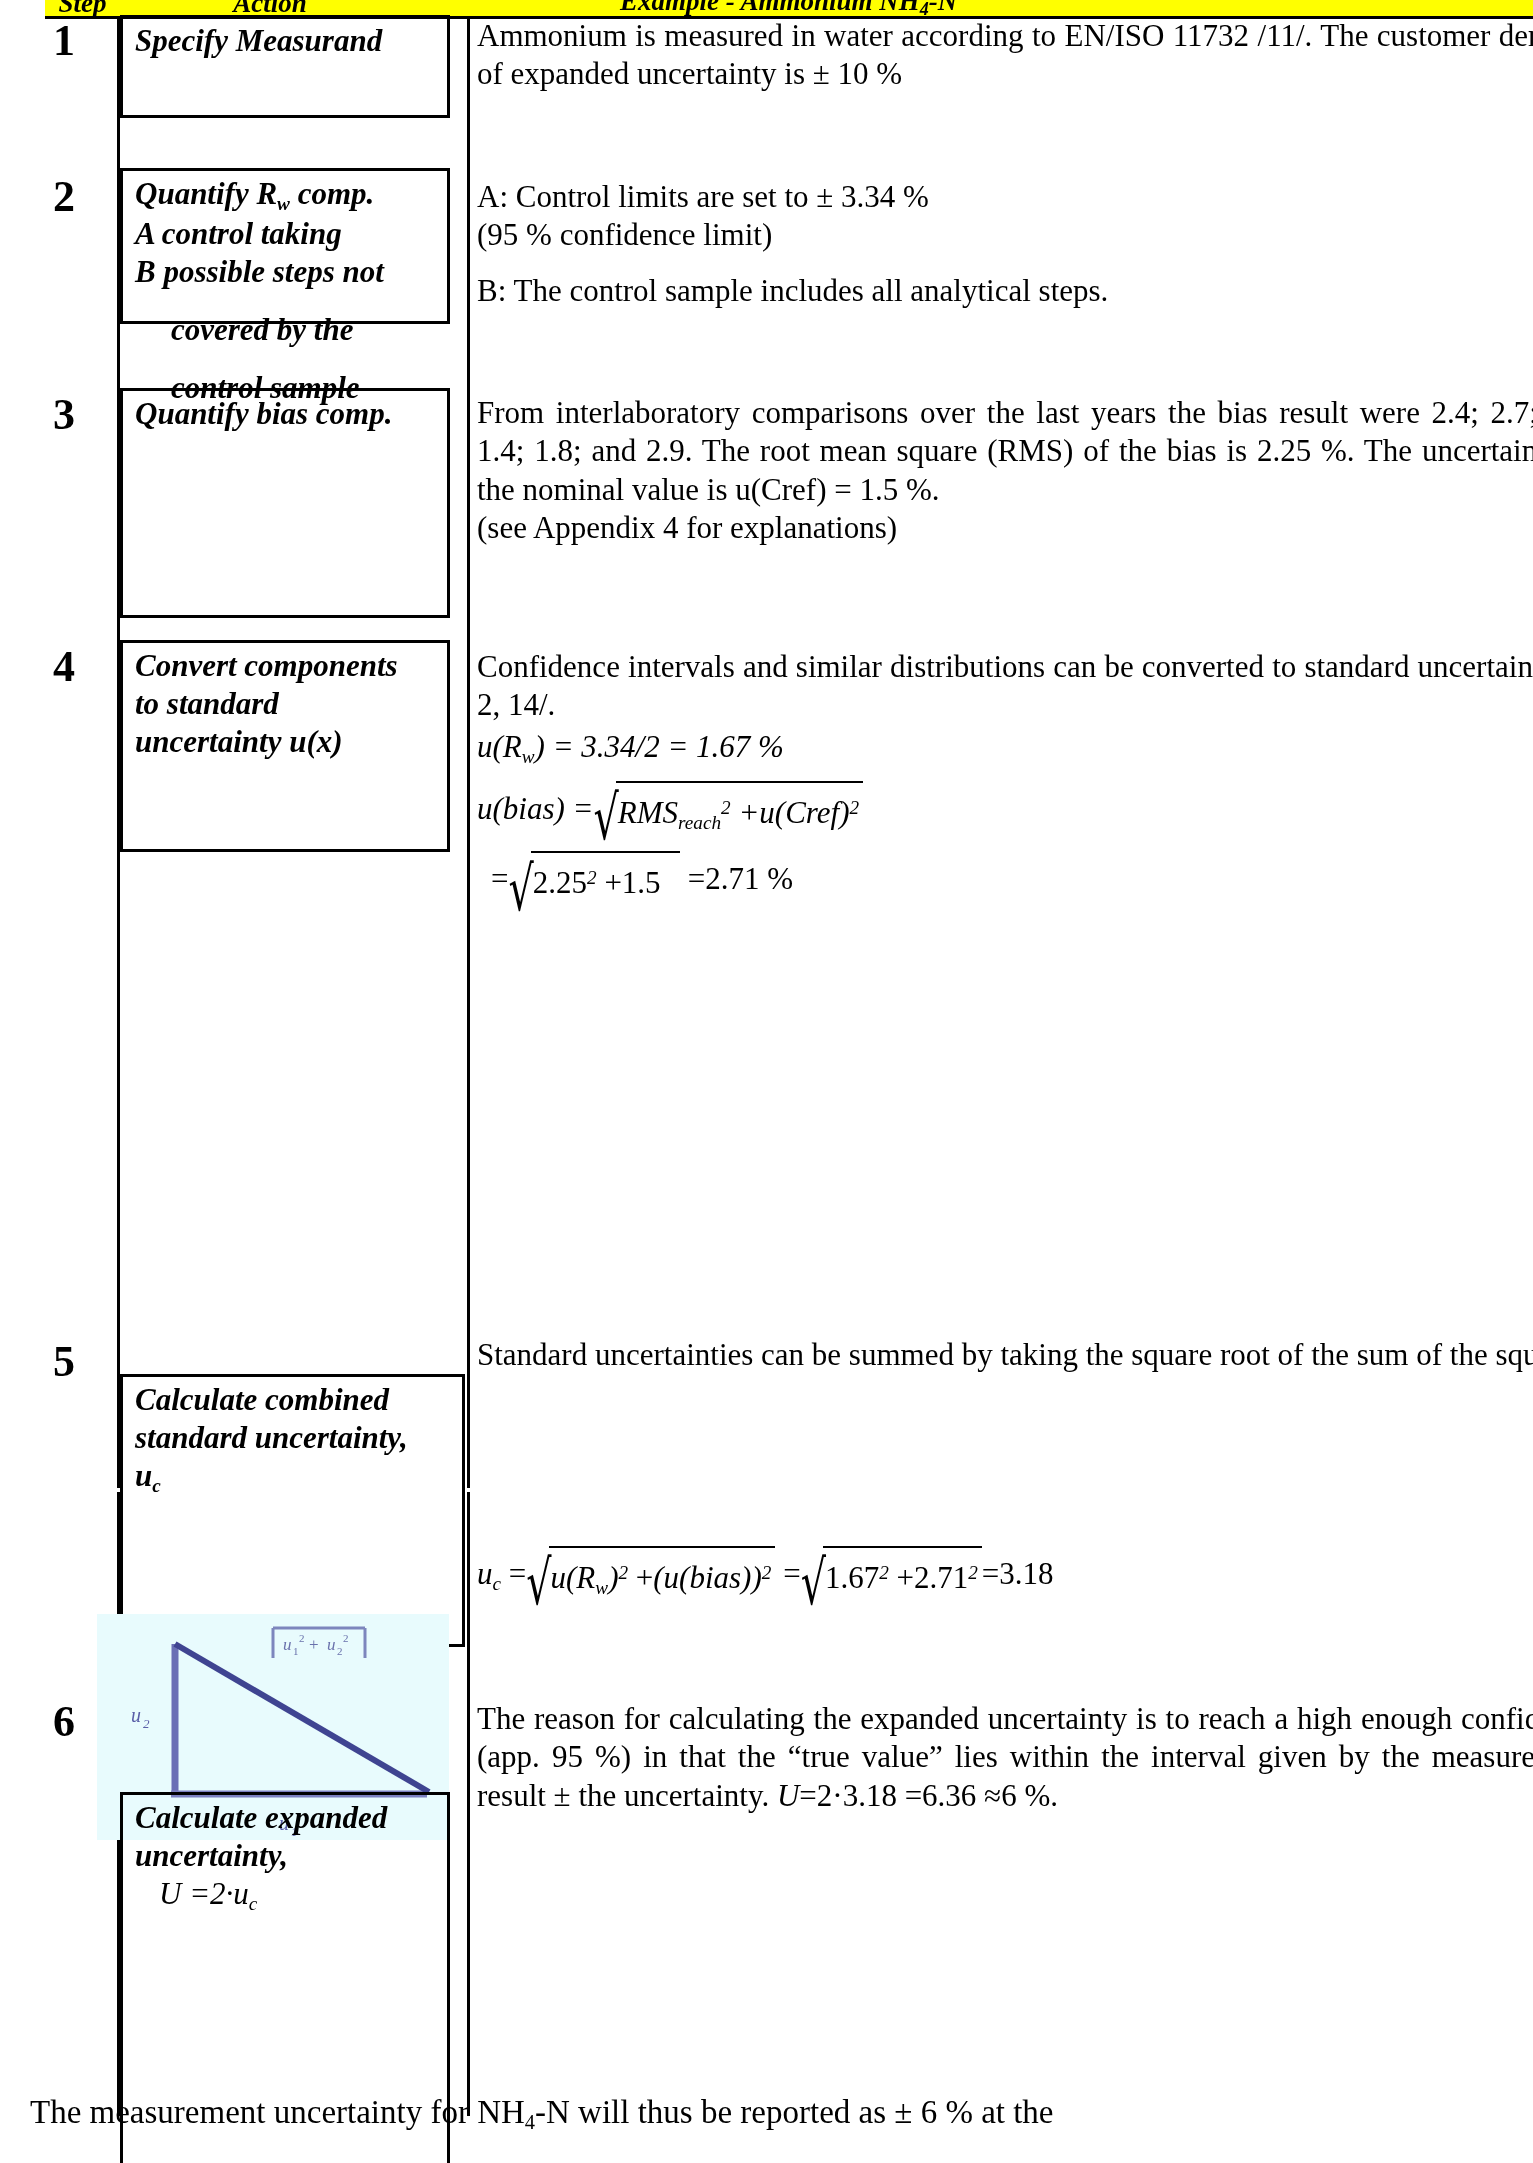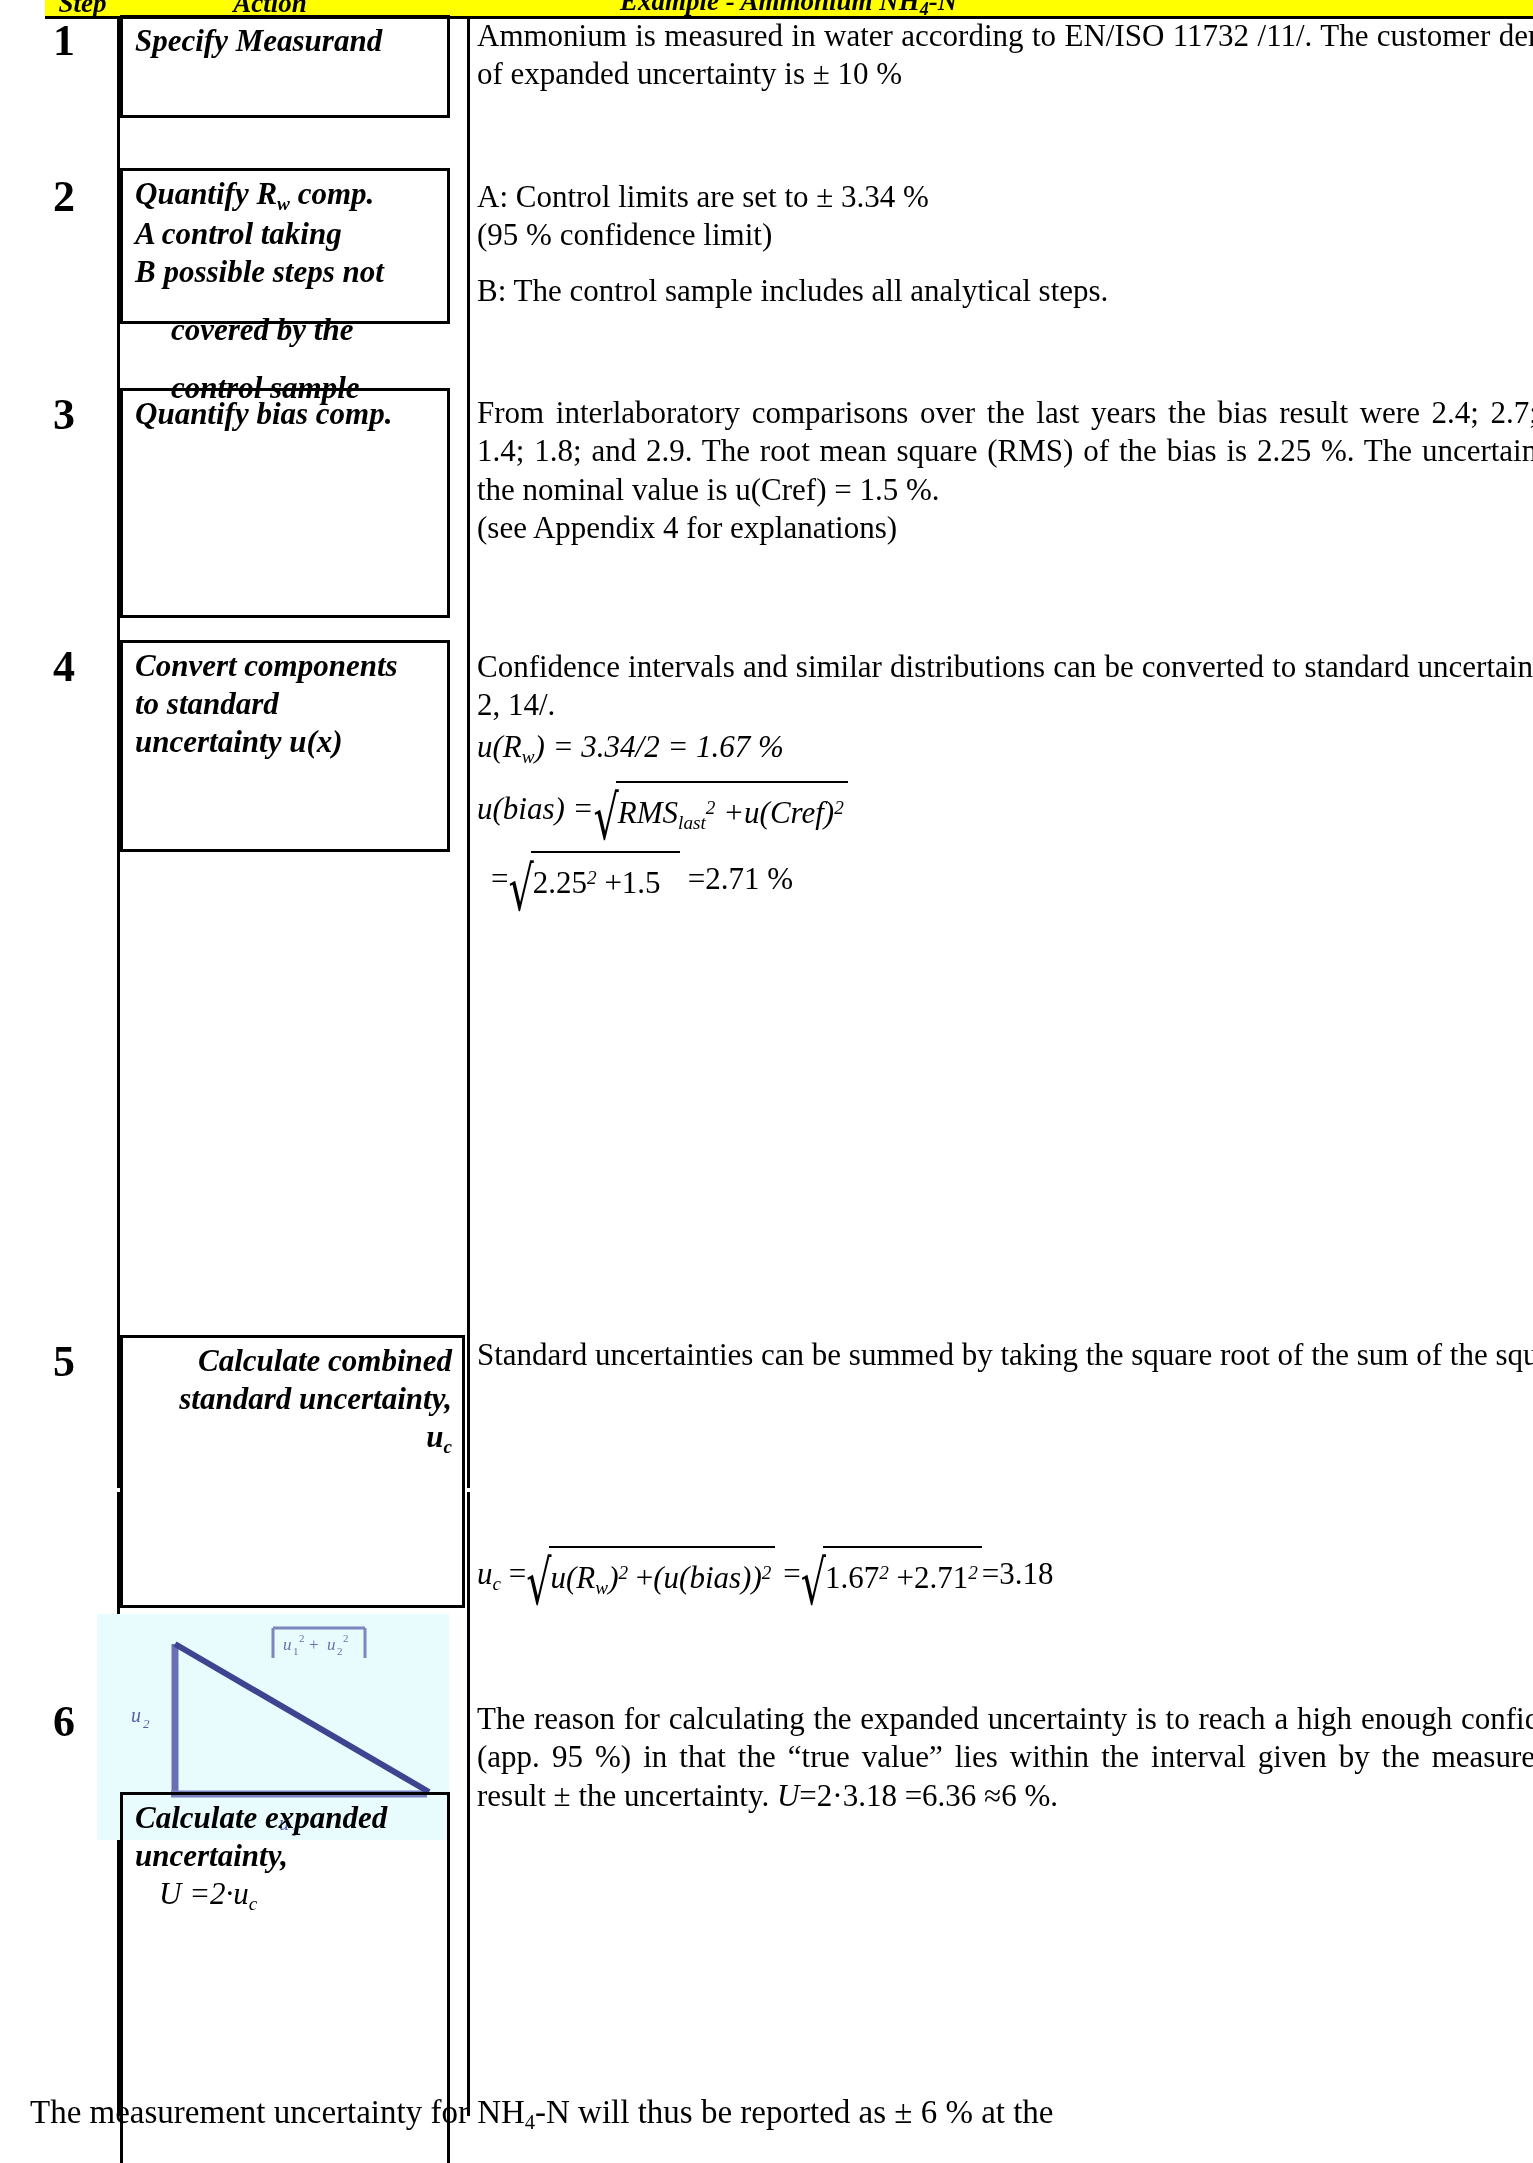--- a/index.html
+++ b/index.html
@@ -120,29 +120,29 @@
     <span>Convert components</span><br>
     <span>to standard</span><br>
     <span>uncertainty u(x)</span>
   </div>
   <div class="example" style="top:648px;width:1120px;">
     <div>Confidence intervals and similar distributions can be converted to standard uncertainty /1, 2, 14/.</div>
     <div class="mathline" style="line-height:1.3;margin-top:2px;">
       <span>u(R</span><sub>w</sub><span>) = 3.34/2 = 1.67 %</span>
     </div>
     <div class="mathline" style="margin-top:10px;">
-      <span>u(bias) =</span><span class="sqrt"><span class="radsign">√</span><span class="radicand"><span>RMS</span><sub>last</sub><sup>2</sup> <span>+u(Cref)</span><sup>2</sup></span></span>
+      <span>u(bias) =</span><span class="sqrt"><span class="radsign">√</span><span class="radicand"><span>RMS</span><sub>reach</sub><sup>2</sup> <span>+u(Cref)</span><sup>2</sup></span></span>
     </div>
     <div class="mathline" style="margin-top:8px;padding-left:14px;">
       <span class="up">=</span><span class="sqrt"><span class="radsign">√</span><span class="radicand"><span class="up">2.25</span><sup>2</sup> <span class="up">+1.5</span>&nbsp;&nbsp;</span></span>&nbsp;<span class="up">=2.71 %</span>
     </div>
   </div>
 
   <div class="stepno" style="left:28px;top:1340px;">5</div>
-  <div class="actionbox" style="left:120px;top:1335px;width:345px;height:273px;text-align:right;">
+  <div class="actionbox" style="left:120px;top:1374px;width:345px;height:273px;">
     <span>Calculate combined</span><br>
     <span>standard uncertainty,</span><br>
     <span><span>u</span><sub>c</sub></span>
   </div>
 
   <div class="tri-wrap">
     <svg class="tri-svg" width="352" height="226" viewBox="0 0 352 226">
       <line x1="78" y1="30" x2="78" y2="182" stroke="#6a6fb5" stroke-width="7"></line>
       <line x1="74" y1="180" x2="330" y2="180" stroke="#7b80c0" stroke-width="7"></line>
       <line x1="78" y1="30" x2="332" y2="178" stroke="#3f4491" stroke-width="6"></line>

